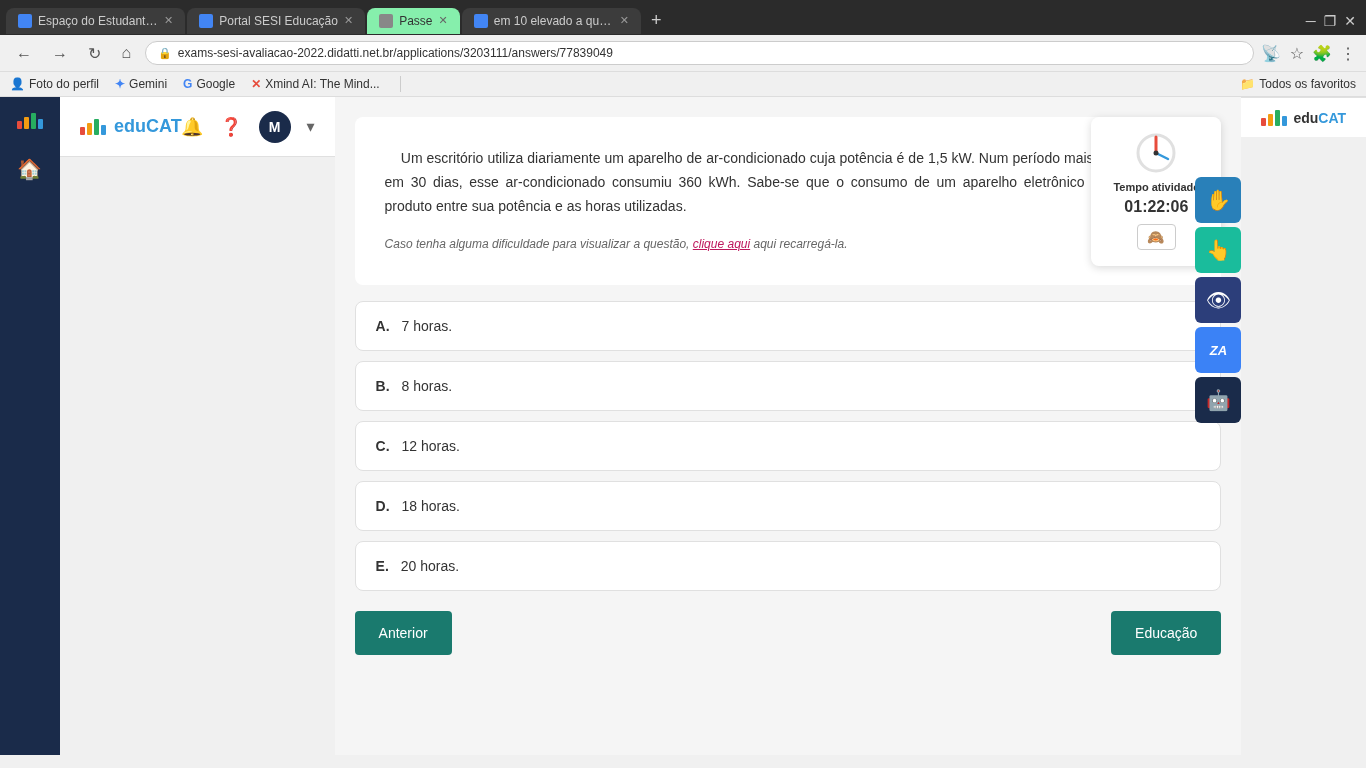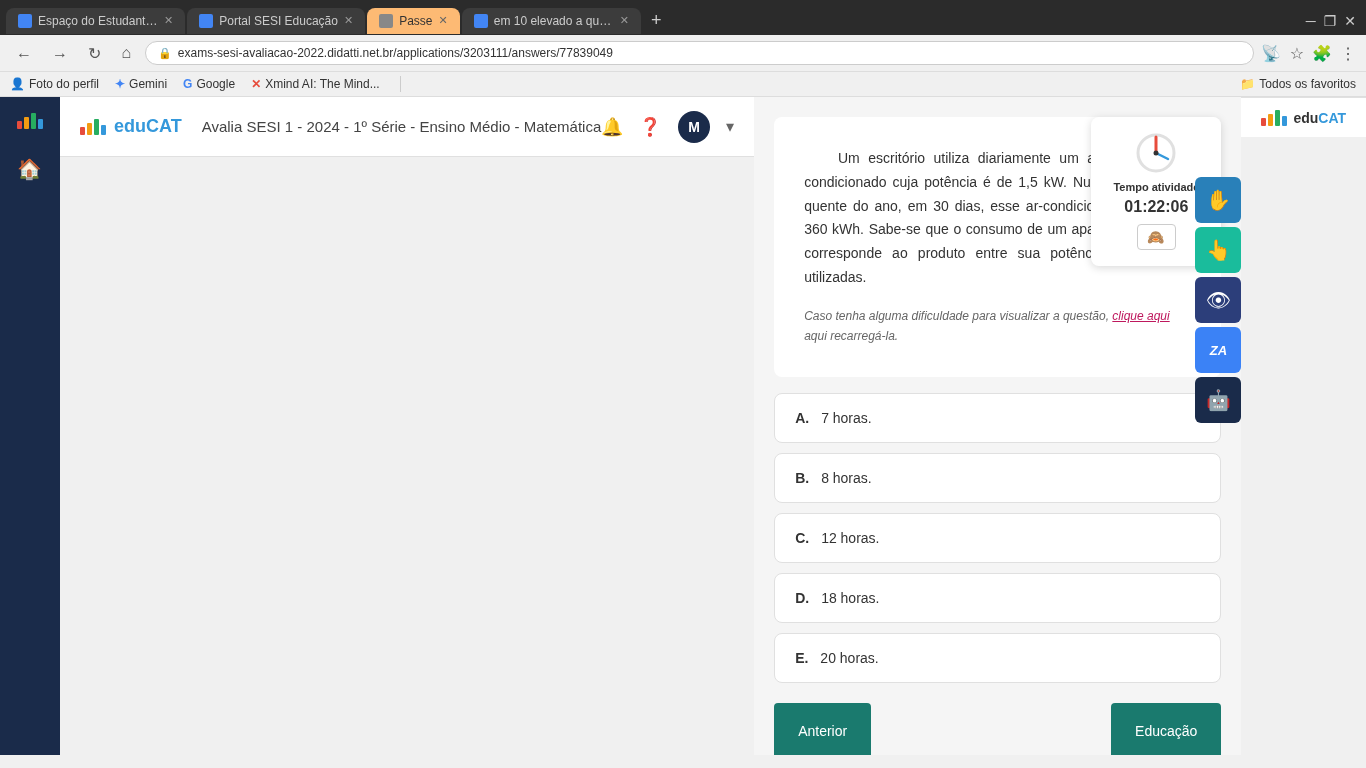--- a/index.html
+++ b/index.html
@@ -2,21 +2,21 @@
 <html><head>
   <meta charset="utf-8">
   <style>
     * { box-sizing: border-box; margin: 0; padding: 0; }
     body { font-family: Arial, sans-serif; background: #f0f0f0; width: 1366px; height: 768px; overflow: hidden; }
 
     
     .browser-chrome { background: #2b2b2b; width: 100%; }
     .tab-bar { display: flex; align-items: center; background: #2b2b2b; padding: 6px 0 0 6px; gap: 2px; }
     .tab { display: flex; align-items: center; background: #3c3c3c; color: #ccc; font-size: 12px; padding: 6px 12px; border-radius: 8px 8px 0 0; max-width: 180px; gap: 6px; cursor: pointer; }
-    .tab.active { background: #fdba74; color: #333; }
+    .tab.active { background: #86efac; color: #333; }
     .tab .tab-close { margin-left: auto; color: #999; font-size: 11px; cursor: pointer; }
     .tab.active .tab-close { color: #666; }
     .tab-new { background: none; border: none; color: #ccc; font-size: 18px; padding: 4px 8px; cursor: pointer; }
     .window-controls { margin-left: auto; display: flex; gap: 8px; padding-right: 10px; color: #ccc; font-size: 14px; align-items: center; }
 
     .nav-bar { background: #f0f0f0; display: flex; align-items: center; padding: 6px 10px; gap: 8px; border-bottom: 1px solid #ddd; }
     .nav-btn { background: none; border: none; color: #555; font-size: 16px; cursor: pointer; padding: 2px 6px; }
     .nav-btn:disabled { color: #bbb; }
     .address-bar { flex: 1; background: white; border: 1px solid #ccc; border-radius: 20px; padding: 4px 12px; font-size: 12px; color: #333; display: flex; align-items: center; }
     .address-bar .lock-icon { margin-right: 6px; color: #555; font-size: 11px; }
@@ -54,21 +54,21 @@
     .main-content { flex: 1; overflow-y: auto; padding: 20px; background: #f5f5f5; position: relative; }
     .question-card { background: white; border-radius: 8px; padding: 30px; margin-bottom: 16px; font-size: 14px; color: #333; line-height: 1.7; }
     .question-text { text-align: justify; }
     .reload-hint { font-size: 12px; color: #666; font-style: italic; margin-top: 16px; }
     .reload-hint a { color: #be185d; text-decoration: underline; }
 
     .answer-option { background: white; border: 1px solid #e0e0e0; border-radius: 8px; padding: 16px 20px; margin-bottom: 10px; display: flex; align-items: center; gap: 12px; cursor: pointer; font-size: 14px; color: #333; }
     .answer-letter { font-weight: bold; font-size: 14px; color: #333; }
 
     .nav-buttons { display: flex; justify-content: space-between; padding: 10px 0; }
-    .nav-prev-btn { background: #1a7a6e; color: white; border: none; border-radius: 4px; padding: 20px 24px; font-size: 14px; cursor: pointer; }
+    .nav-prev-btn { background: #1a7a6e; color: white; border: none; border-radius: 4px; padding: 14px 24px; font-size: 14px; cursor: pointer; }
     .nav-next-btn { background: #1a7a6e; color: white; border: none; border-radius: 4px; padding: 10px 24px; font-size: 14px; cursor: pointer; }
 
     
     .timer-widget { position: absolute; top: 20px; right: 20px; background: white; border-radius: 8px; box-shadow: 0 2px 8px rgba(0,0,0,0.15); padding: 16px; width: 130px; text-align: center; }
     .timer-label { font-size: 11px; color: #333; font-weight: 600; line-height: 1.3; }
     .timer-value { font-size: 16px; font-weight: bold; color: #333; margin-top: 4px; }
     .timer-eye { margin-top: 8px; }
     .timer-eye-btn { background: none; border: 1px solid #ccc; border-radius: 4px; padding: 4px 10px; cursor: pointer; font-size: 14px; color: #666; }
 
     
@@ -183,21 +183,20 @@
         <div class="logo-bars">
           <div class="logo-bar b1"></div>
           <div class="logo-bar b2"></div>
           <div class="logo-bar b3"></div>
           <div class="logo-bar b4"></div>
         </div>
         <div class="logo-text">
           <span>edu</span><span style="color:#3498db;">CAT</span>
         </div>
       </div>
-      <span class="nav-title">Avalia SESI 1 - 2024 - 1º Série - Ensino Médio - Matemática</span>
       <div class="nav-right">
         <button class="nav-icon-btn">🔔</button>
         <button class="nav-icon-btn">❓</button>
         <div class="user-avatar">
           <span>M</span>
         </div>
         <span style="cursor:pointer;color:#666;">▾</span>
       </div>
     </div>
 

